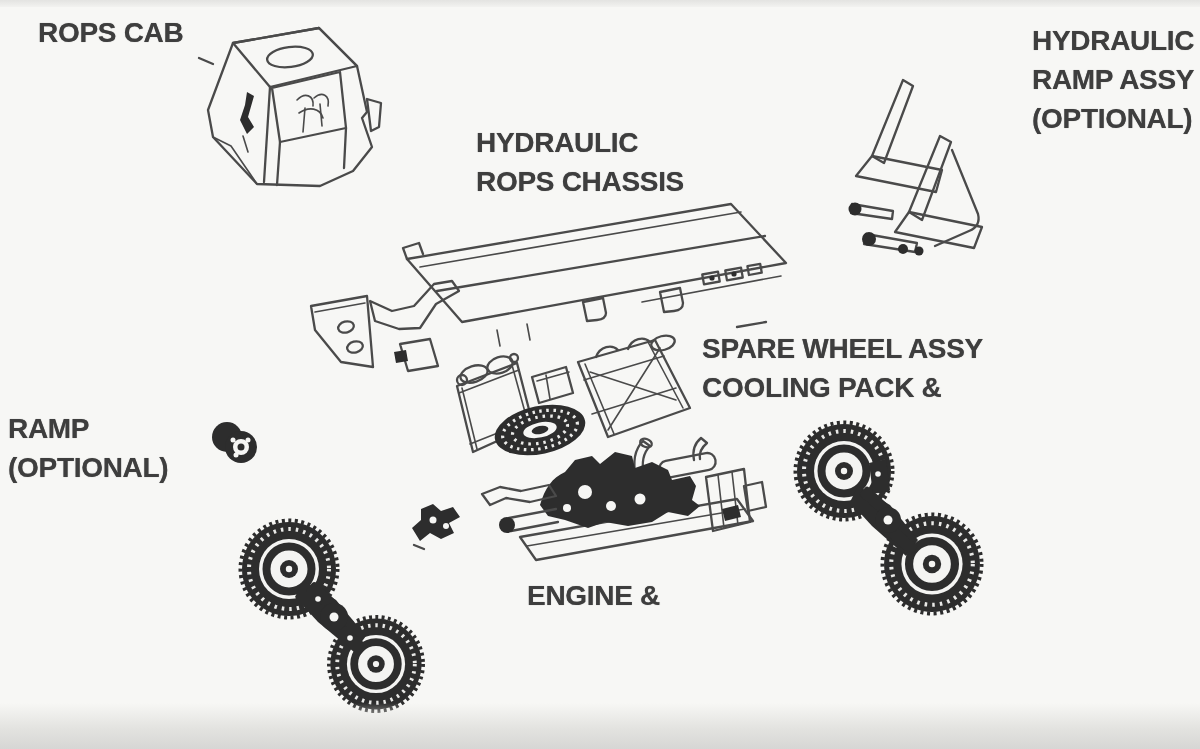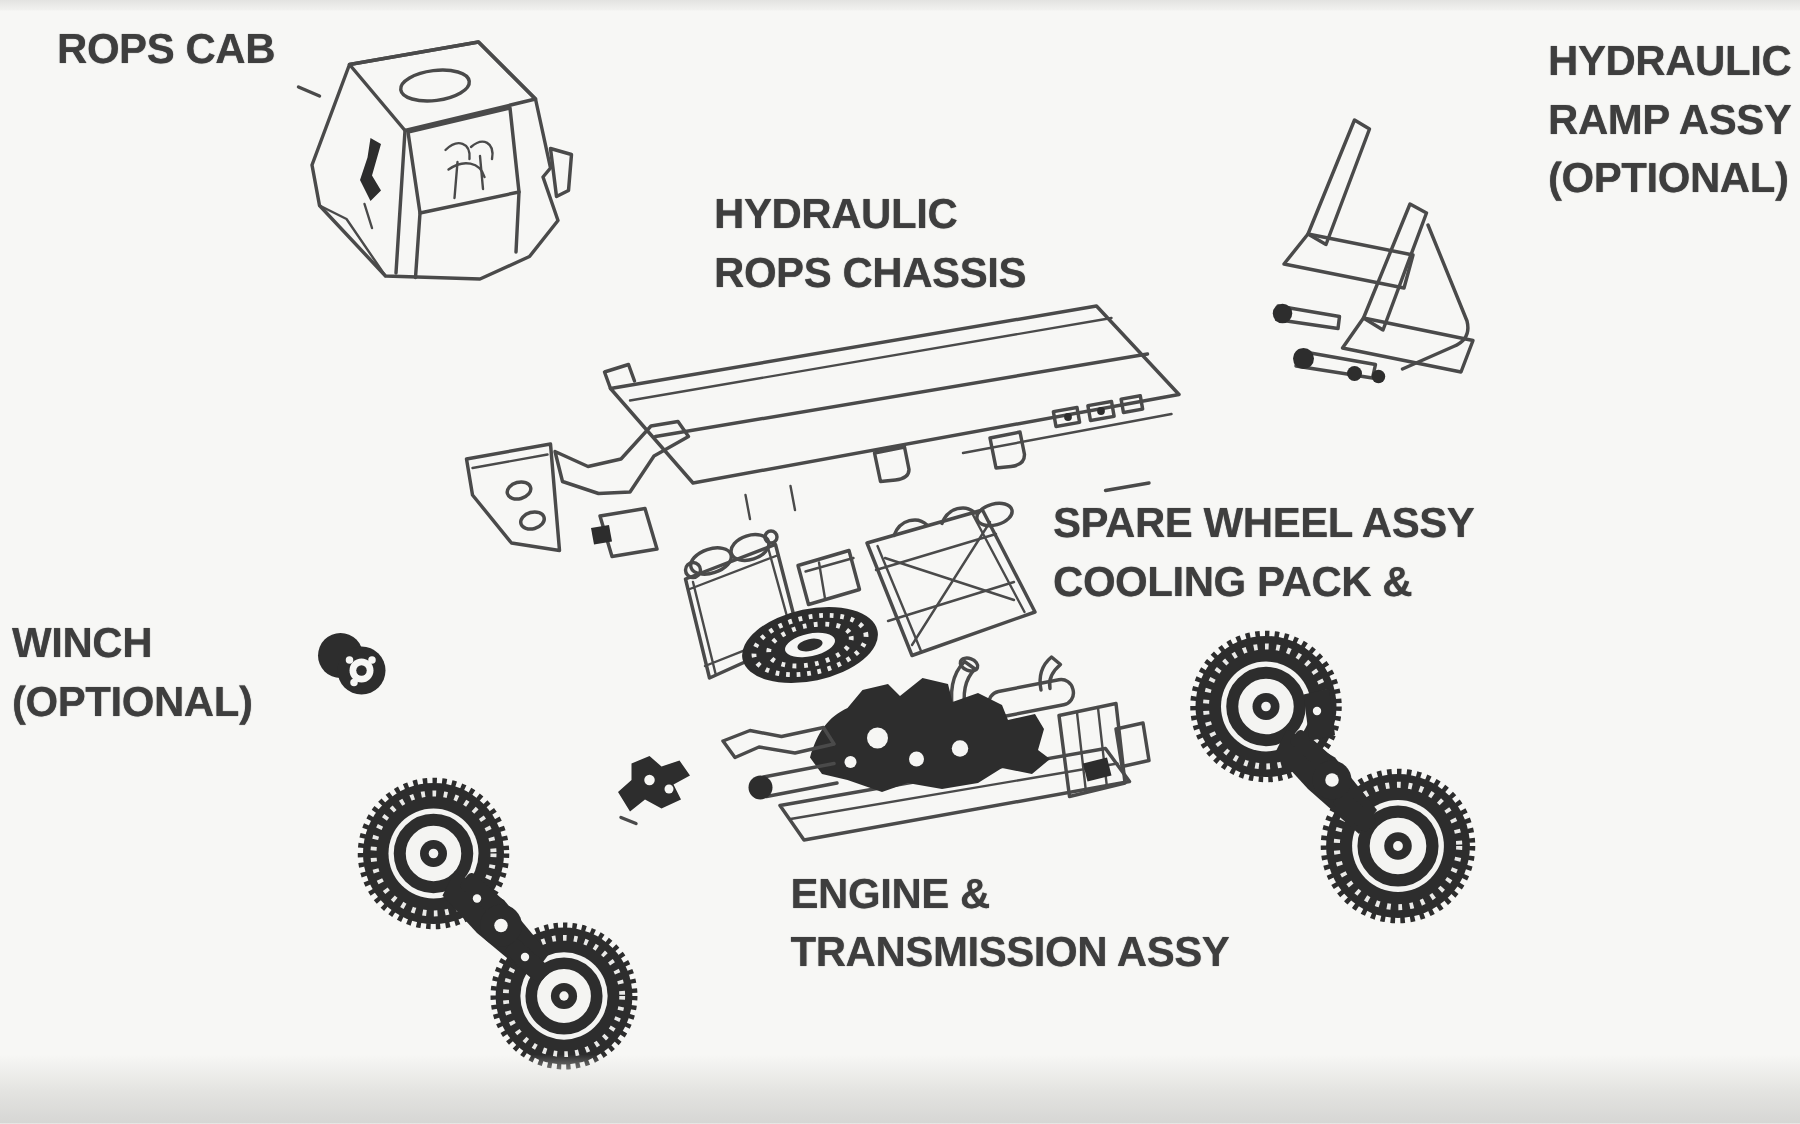--- a/index.html
+++ b/index.html
@@ -221,24 +221,23 @@
     <div>HYDRAULIC</div>
     <div>ROPS CHASSIS</div>
   </div>
 
   <div class="label" style="left:702px;top:329px">
     <div>SPARE WHEEL ASSY</div>
     <div>COOLING PACK &amp;</div>
   </div>
 
   <div class="label" style="left:8px;top:409px">
-    <div>WINCH</div>
+    <div>RAMP</div>
     <div>(OPTIONAL)</div>
   </div>
 
   <div class="label" style="left:527px;top:576px">
     <div>ENGINE &amp;</div>
-    <div>TRANSMISSION ASSY</div>
   </div>
 
 
   <div class="edge-bottom"></div>
 </div>
 
 </body></html>

